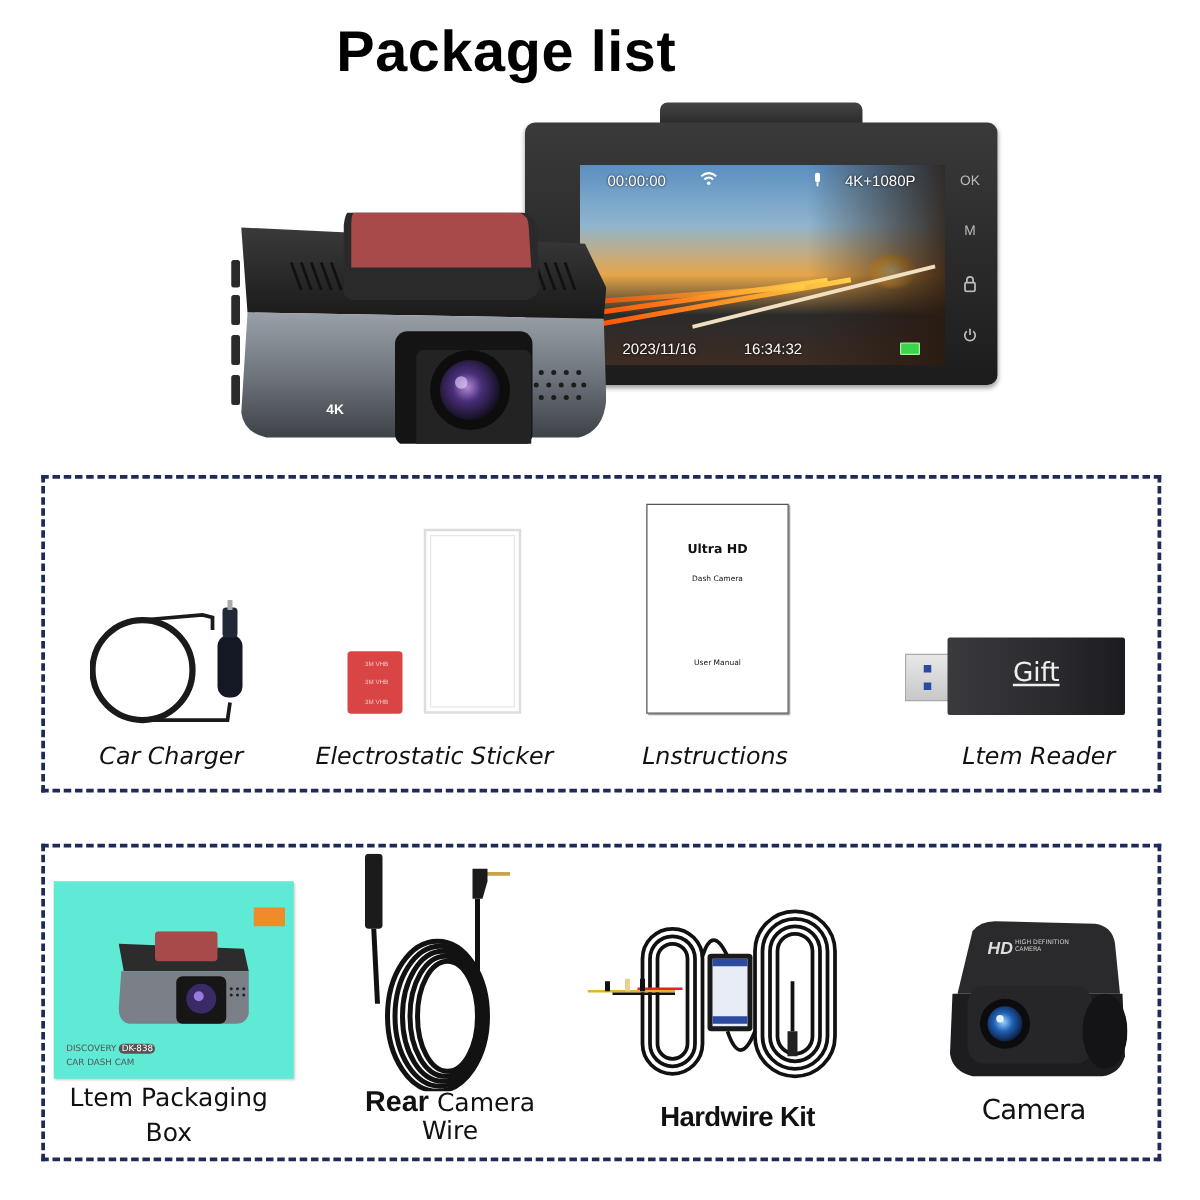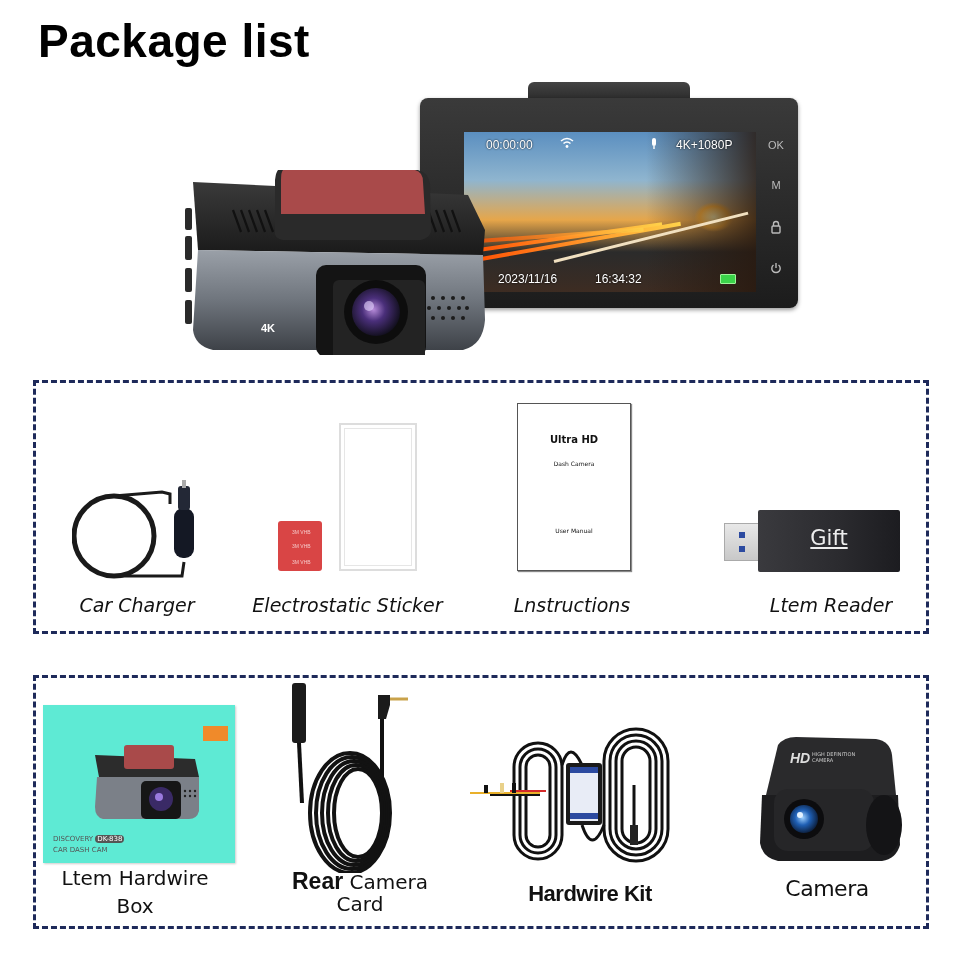--- a/index.html
+++ b/index.html
@@ -1,18 +1,18 @@
 <!DOCTYPE html>
 <html><head>
 <meta charset="utf-8">
 <style>
   html,body{margin:0;padding:0;background:#fff;}
   body{width:960px;height:960px;position:relative;overflow:hidden;font-family:"Liberation Sans",sans-serif;color:#111;}
   .abs{position:absolute;}
-  .title{left:0;top:14px;width:810px;font-family:"Liberation Sans",sans-serif;font-weight:bold;font-size:46px;letter-spacing:0.5px;color:#000;padding-left:38px;}
+  .title{left:0;top:14px;width:810px;text-align:center;font-family:"Liberation Sans",sans-serif;font-weight:bold;font-size:46px;letter-spacing:0.5px;color:#000;}
   .dash-box{border:3px dashed #1e2a5a;box-sizing:border-box;}
   .label{font-family:"DejaVu Sans",sans-serif;font-size:19px;color:#111;text-align:center;white-space:nowrap;font-style:italic;}
   .label2{font-family:"DejaVu Sans",sans-serif;font-size:20px;color:#111;text-align:center;line-height:24px;}
   
   .monitor{left:420px;top:98px;width:378px;height:210px;background:linear-gradient(#3a3a3a,#1c1c1c);border-radius:8px;box-shadow:0 2px 4px rgba(0,0,0,.4);}
   .monitor-tab{left:528px;top:82px;width:162px;height:24px;background:linear-gradient(#444,#222);border-radius:6px 6px 0 0;}
   .screen{left:464px;top:132px;width:292px;height:160px;overflow:hidden;
     background:linear-gradient(180deg,#5b8fc0 0%,#8fb5cf 30%,#e6a64a 55%,#2b2b2b 75%,#3d2c22 100%);}
   .screen .sun{position:absolute;left:230px;top:70px;width:40px;height:30px;border-radius:50%;background:radial-gradient(#fff3b0,#ffb23a 50%,transparent 70%);}
   .screen .trail{position:absolute;height:4px;background:linear-gradient(90deg,#ff4a00,#ffd24a);transform-origin:left center;}
@@ -208,21 +208,21 @@
         <circle cx="104" cy="51" r="1.2"></circle>
       </g>
   </svg>
   <div style="position:absolute;left:10px;top:130px;font-size:7px;color:#555;font-family:'DejaVu Sans',sans-serif;">
     <span>DISCOVERY</span>
     <span style="background:#555;color:#fff;border-radius:4px;padding:0 2px;">DK-838</span>
   </div>
   <div style="position:absolute;left:10px;top:141px;font-size:7px;color:#555;font-family:'DejaVu Sans',sans-serif;">CAR DASH CAM</div>
 </div>
 <div class="abs label2" style="left:40px;top:866px;width:190px;">
-  <div>Ltem Hardwire</div>
+  <div>Ltem Packaging</div>
   <div style="margin-top:4px;">Box</div>
 </div>
 
 <div class="abs" style="left:290px;top:683px;width:140px;height:190px;">
   <svg width="140" height="190" viewBox="0 0 140 190">
     <rect x="2" y="0" width="14" height="60" rx="3" fill="#1b1b1b"></rect>
     <line x1="9" y1="60" x2="12" y2="120" stroke="#111" stroke-width="4"></line>
     <path d="M98 16 L118 16" stroke="#c9a24a" stroke-width="3"></path>
     <path d="M88 12 L100 12 L100 22 L96 36 L88 36 Z" fill="#1b1b1b"></path>
     <line x1="92" y1="36" x2="92" y2="150" stroke="#111" stroke-width="4"></line>
@@ -230,21 +230,21 @@
       <ellipse cx="60" cy="130" rx="40" ry="60"></ellipse>
       <ellipse cx="62" cy="130" rx="36" ry="56"></ellipse>
       <ellipse cx="64" cy="130" rx="32" ry="52"></ellipse>
       <ellipse cx="66" cy="130" rx="28" ry="48"></ellipse>
       <ellipse cx="68" cy="130" rx="24" ry="44"></ellipse>
     </g>
   </svg>
 </div>
 <div class="abs label2" style="left:270px;top:869px;width:180px;">
   <div><span style="font-weight:bold;font-size:23px;font-family:'Liberation Sans',sans-serif;">Rear</span><span> Camera</span></div>
-  <div style="margin-top:-2px;">Card</div>
+  <div style="margin-top:-2px;">Wire</div>
 </div>
 
 <div class="abs" style="left:470px;top:725px;width:200px;height:140px;">
   <svg width="200" height="140" viewBox="0 0 200 140">
     <g fill="none" stroke="#111" stroke-width="3">
       <rect x="44" y="18" width="48" height="116" rx="24"></rect>
       <rect x="50" y="24" width="36" height="104" rx="18"></rect>
       <rect x="56" y="30" width="24" height="92" rx="12"></rect>
       <rect x="134" y="4" width="64" height="132" rx="32"></rect>
       <rect x="140" y="10" width="52" height="120" rx="26"></rect>

